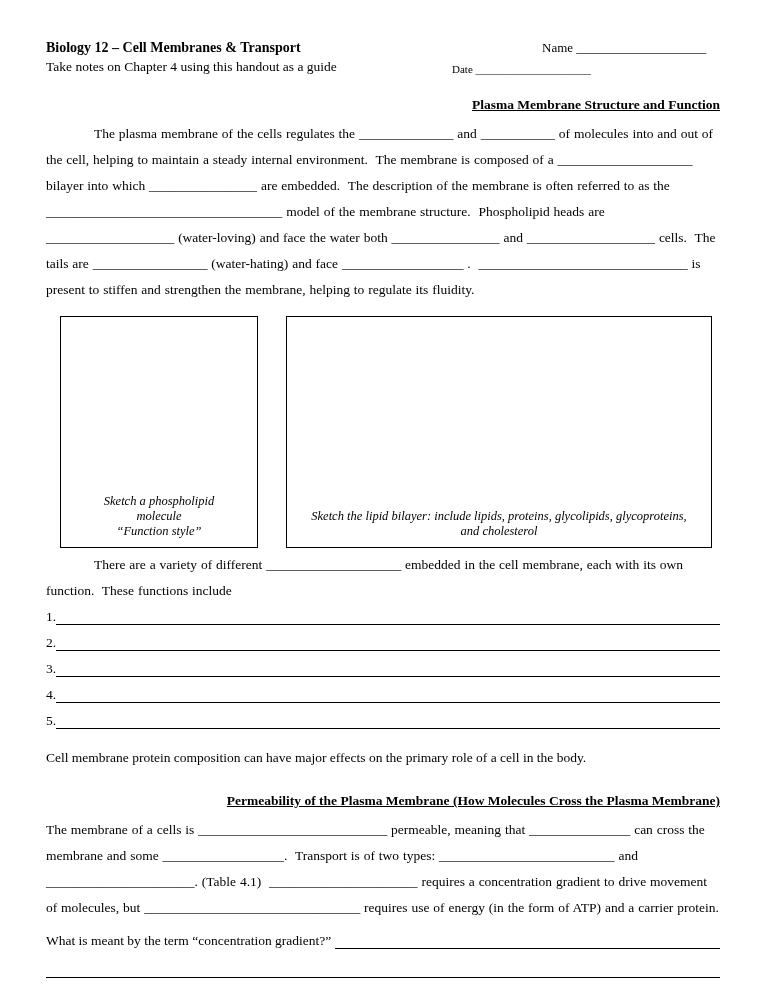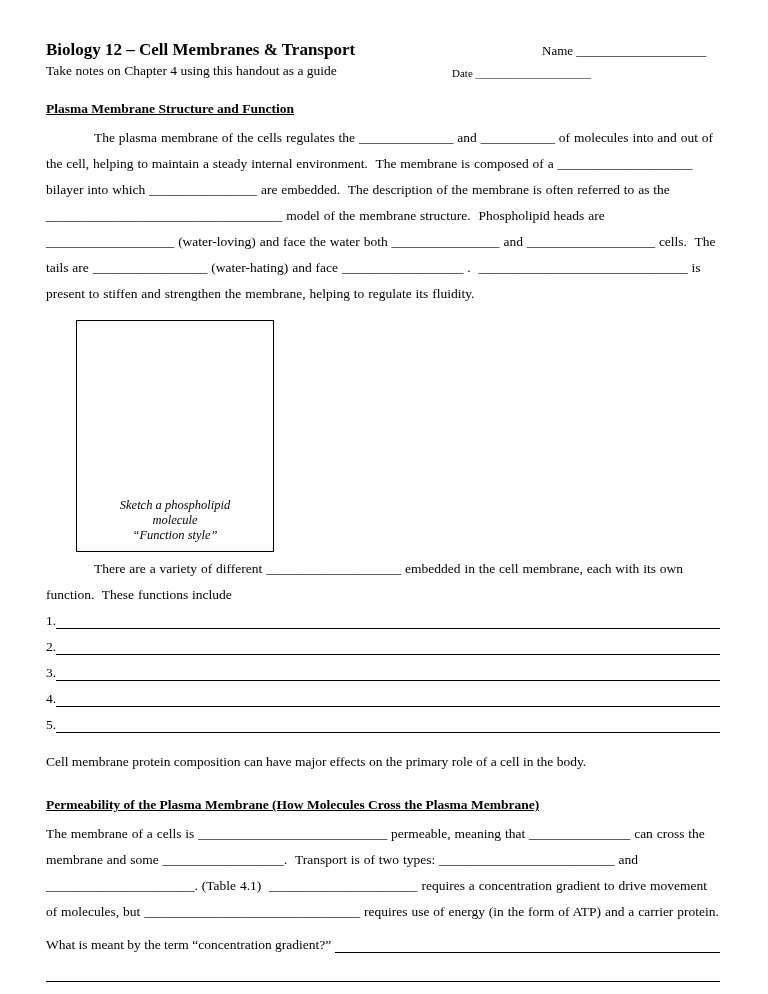--- a/index.html
+++ b/index.html
@@ -13,38 +13,39 @@
     overflow: hidden;
   }
   .page { padding: 40px 48px 0 46px; }
 
   
   .header-top {
     display: flex;
     justify-content: space-between;
     align-items: baseline;
   }
-  .doc-title { font-size: 17px; font-weight: bold; font-family: Liberation Serif, serif; }
+  .doc-title { font-size: 14px; font-weight: bold; font-family: Liberation Serif, serif; }
   .name-field { width: 178px; font-size: 13px; }
   .header-sub {
     display: flex;
     justify-content: space-between;
     align-items: flex-end;
     margin-top: 3px;
   }
   .date-field { width: 268px; font-size: 11px; }
 
   
   .section-heading {
     font-size: 13.5px;
     font-weight: bold;
     text-decoration: underline;
     margin-top: 17px;
     margin-bottom: 3px;
     line-height: 26px;
+    text-align: right;
   }
 
   
   .para {
     line-height: 26px;
     white-space: pre-wrap;
     word-spacing: 0.5px;
   }
   .indent-first { text-indent: 48px; }
 
@@ -53,21 +54,20 @@
     display: flex;
     gap: 28px;
     margin: 13px 8px 4px 14px;
     height: 232px;
   }
   .box {
     border: 1px solid #000;
     display: flex;
     align-items: flex-end;
     justify-content: center;
-    margin-left: 16px;
   }
   .box-left { width: 198px; }
   .box-right { flex: 1; }
   .box-caption {
     font-style: italic;
     text-align: center;
     font-size: 12.5px;
     line-height: 15px;
     padding: 0 22px 8px 22px;
   }
@@ -112,20 +112,23 @@
   <div class="section-heading">Plasma Membrane Structure and Function</div>
   <div class="para indent-first">The plasma membrane of the cells regulates the ______________ and ___________ of molecules into and out of the cell, helping to maintain a steady internal environment.  The membrane is composed of a ____________________ bilayer into which ________________ are embedded.  The description of the membrane is often referred to as the ___________________________________ model of the membrane structure.  Phospholipid heads are ___________________ (water-loving) and face the water both ________________ and ___________________ cells.  The tails are _________________ (water-hating) and face __________________ .  _______________________________ is present to stiffen and strengthen the membrane, helping to regulate its fluidity.</div>
 
   <div class="boxes">
     <div class="box box-left">
       <div class="box-caption">
         <span>Sketch a phospholipid molecule</span>
         <span>“Function style”</span>
       </div>
     </div>
+    <div class="box box-right">
+      <div class="box-caption">Sketch the lipid bilayer:  include lipids, proteins, glycolipids, glycoproteins, and cholesterol</div>
+    </div>
   </div>
 
   <div class="para indent-first">There are a variety of different ____________________ embedded in the cell membrane, each with its own function.  These functions include</div>
 
   <div class="blank-row">
     <span class="num">1.</span>
     <span class="rule"></span>
   </div>
   <div class="blank-row">
     <span class="num">2.</span>

